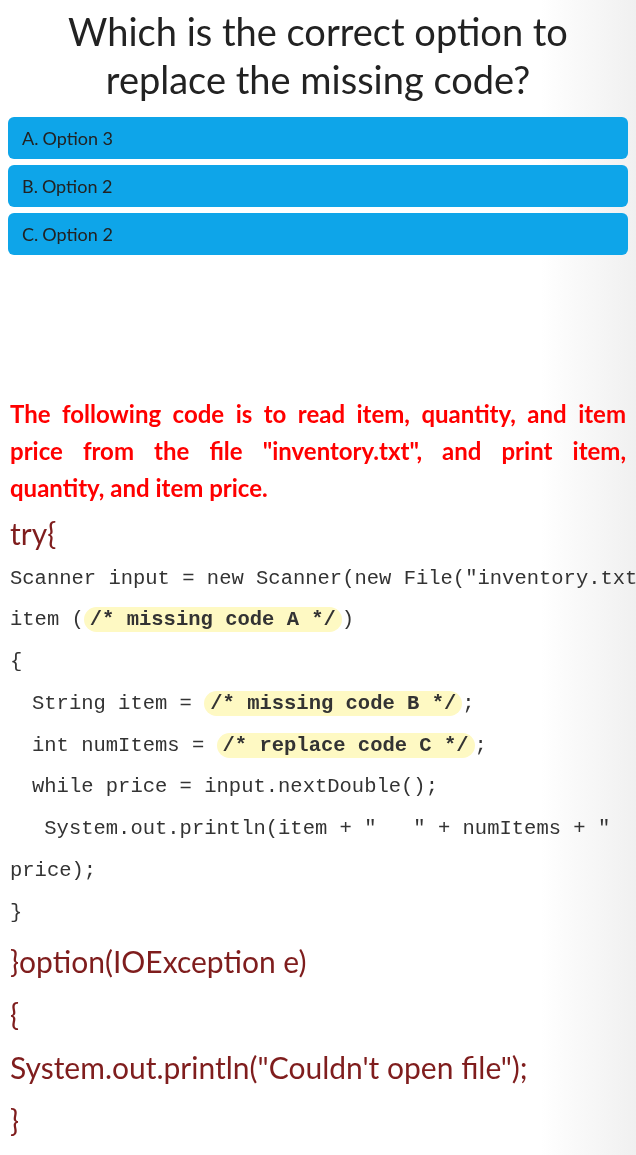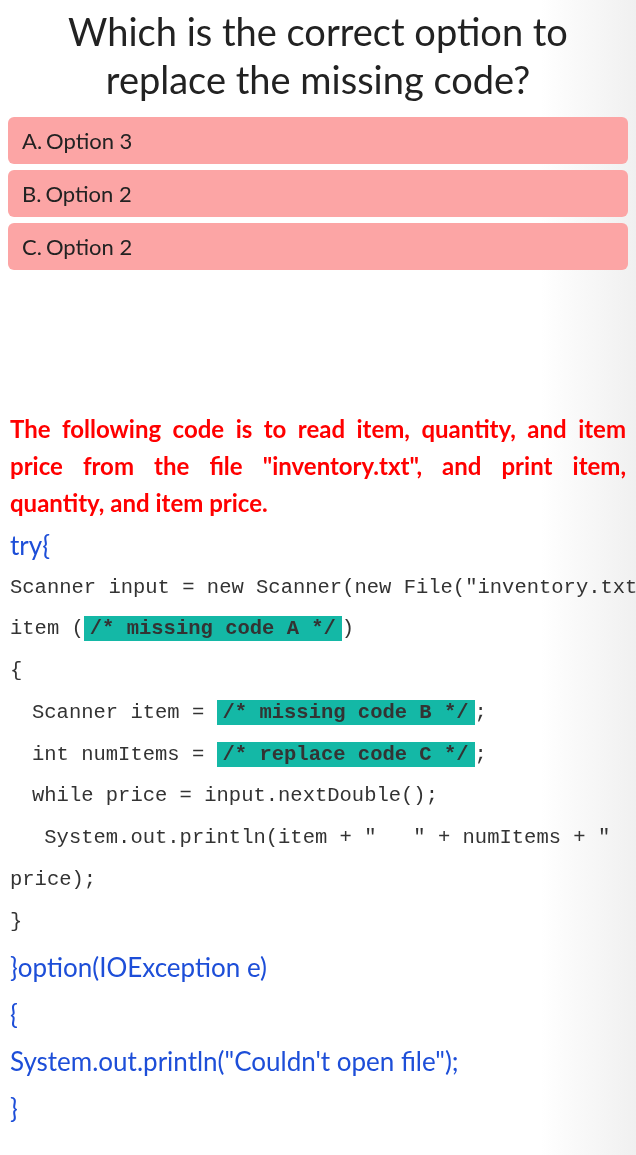--- a/index.html
+++ b/index.html
@@ -1,39 +1,39 @@
 <!DOCTYPE html>
 <html><head>
 <meta charset="utf-8">
 <style>
-  * { margin: 0; padding: 0; box-sizing: border-box; }
+  * { margin: 0; padding: 0; box-sizing: border-box; border-radius: 31px; }
   body {
     width: 636px;
     height: 1155px;
     background: linear-gradient(to right, #ffffff 0%, #ffffff 85%, #f0f0f0 100%);
     font-family: 'Lato', 'Helvetica Neue', Arial, sans-serif;
     overflow: hidden;
   }
   .question-title {
     font-size: 38px;
     text-align: center;
     padding: 8px 12px 14px;
     color: #222;
     line-height: 1.25;
     font-weight: 400;
   }
   .options {
     padding: 0 8px;
   }
   .option {
-    background: #fca5a5;
+    background: #0ea5e9;
     border-radius: 6px;
     padding: 10px 14px;
     margin-bottom: 6px;
-    font-size: 22px;
+    font-size: 18px;
     color: #222;
     cursor: pointer;
   }
   .option .letter {
     margin-right: 4px;
   }
   .content-area {
     padding: 0 10px;
     margin-top: 140px;
   }
@@ -48,28 +48,28 @@
   .code-line {
     font-family: 'Courier New', Courier, monospace;
     font-size: 20.5px;
     color: #333;
     line-height: 1.5;
     margin-bottom: 11px;
     white-space: pre;
   }
   .code-line.indent1 { padding-left: 22px; }
   .missing-code {
-    background: #14b8a6;
+    background: #fef9c3;
     font-weight: 700;
     padding: 1px 6px;
   }
   .nonmono {
     font-family: 'Lato', 'Helvetica Neue', Arial, sans-serif;
-    font-size: 26px;
-    color: #1d4ed8;
+    font-size: 30px;
+    color: #7f1d1d;
     line-height: 1.5;
     margin-bottom: 8px;
   }
 </style>
 </head>
 <body>
 
 <div class="question-title">Which is the correct option to replace the missing code?</div>
 
 <div class="options">
@@ -84,21 +84,21 @@
   </div>
 </div>
 
 <div class="content-area">
   <div class="instruction">The following code is to read item, quantity, and item price from the file "inventory.txt", and print item, quantity, and item price.</div>
 
   <div class="nonmono">try{</div>
   <div class="code-line">Scanner input = new Scanner(new File("inventory.txt"));</div>
   <div class="code-line"><span>item (</span><span class="missing-code">/* missing code A */</span><span>)</span></div>
   <div class="code-line">{</div>
-  <div class="code-line indent1"><span>Scanner item = </span><span class="missing-code">/* missing code B */</span><span>;</span></div>
+  <div class="code-line indent1"><span>String item = </span><span class="missing-code">/* missing code B */</span><span>;</span></div>
   <div class="code-line indent1"><span>int numItems = </span><span class="missing-code">/* replace code C */</span><span>;</span></div>
   <div class="code-line indent1">while price = input.nextDouble();</div>
   <div class="code-line indent1"> System.out.println(item + "   " + numItems + "   " +</div>
   <div class="code-line">price);</div>
   <div class="code-line">}</div>
   <div class="nonmono">}option(IOException e)</div>
   <div class="nonmono">{</div>
   <div class="nonmono">System.out.println("Couldn't open file");</div>
   <div class="nonmono">}</div>
 </div>

